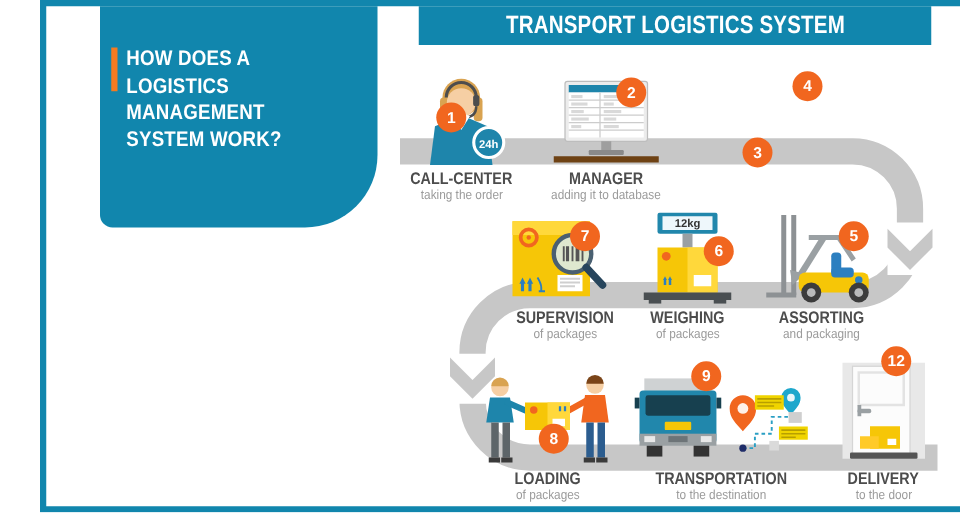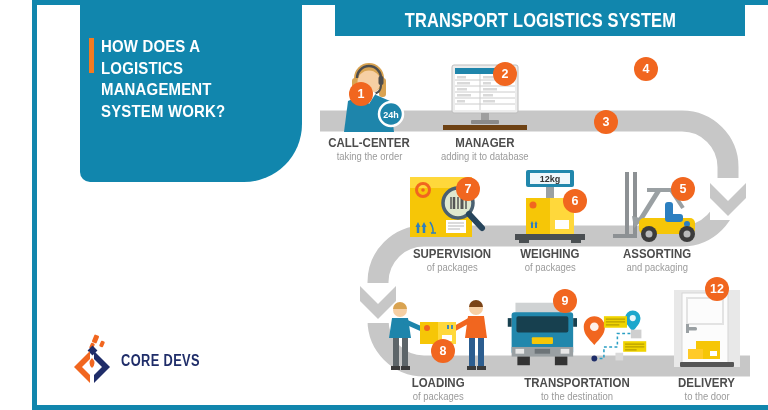--- a/index.html
+++ b/index.html
@@ -313,27 +313,15 @@
   <div class="badge" style="left:399px;top:339px">
       <span>8</span>
     </div>
   <div class="badge" style="left:521px;top:289px">
       <span>9</span>
     </div>
   <div class="badge" style="left:673px;top:277px">
       <span>12</span>
     </div>
 
-  <div class="logo">
-    <svg width="40" height="54" viewBox="0 0 40 54">
-      <rect x="21" y="1" width="5" height="8" rx="1" fill="#f1661f" transform="rotate(22 23.5 5)"></rect>
-      <rect x="28" y="7" width="4" height="6" rx="1" fill="#f1661f" transform="rotate(22 30 10)"></rect>
-      <rect x="18" y="9" width="4" height="6" rx="1" fill="#f1661f" transform="rotate(22 20 12)"></rect>
-      <rect x="17" y="13" width="7" height="7" fill="#1f2d69" transform="rotate(45 20.5 16.5)"></rect>
-      <path d="M2,33 L18,17 V25 L10,33 L18,41 V49 Z" fill="#f1661f"></path>
-      <path d="M38,33 L22,17 V25 L30,33 L22,41 V49 Z" fill="#1f2d69"></path>
-      <path d="M20,24 q5,5 0,10 q-5,-5 0,-10 z" fill="#f1661f"></path>
-    </svg>
-    <span class="logo-text">CORE DEVS</span>
-  </div>
 
   <div class="frame"></div>
 </div>
 
 </body></html>

